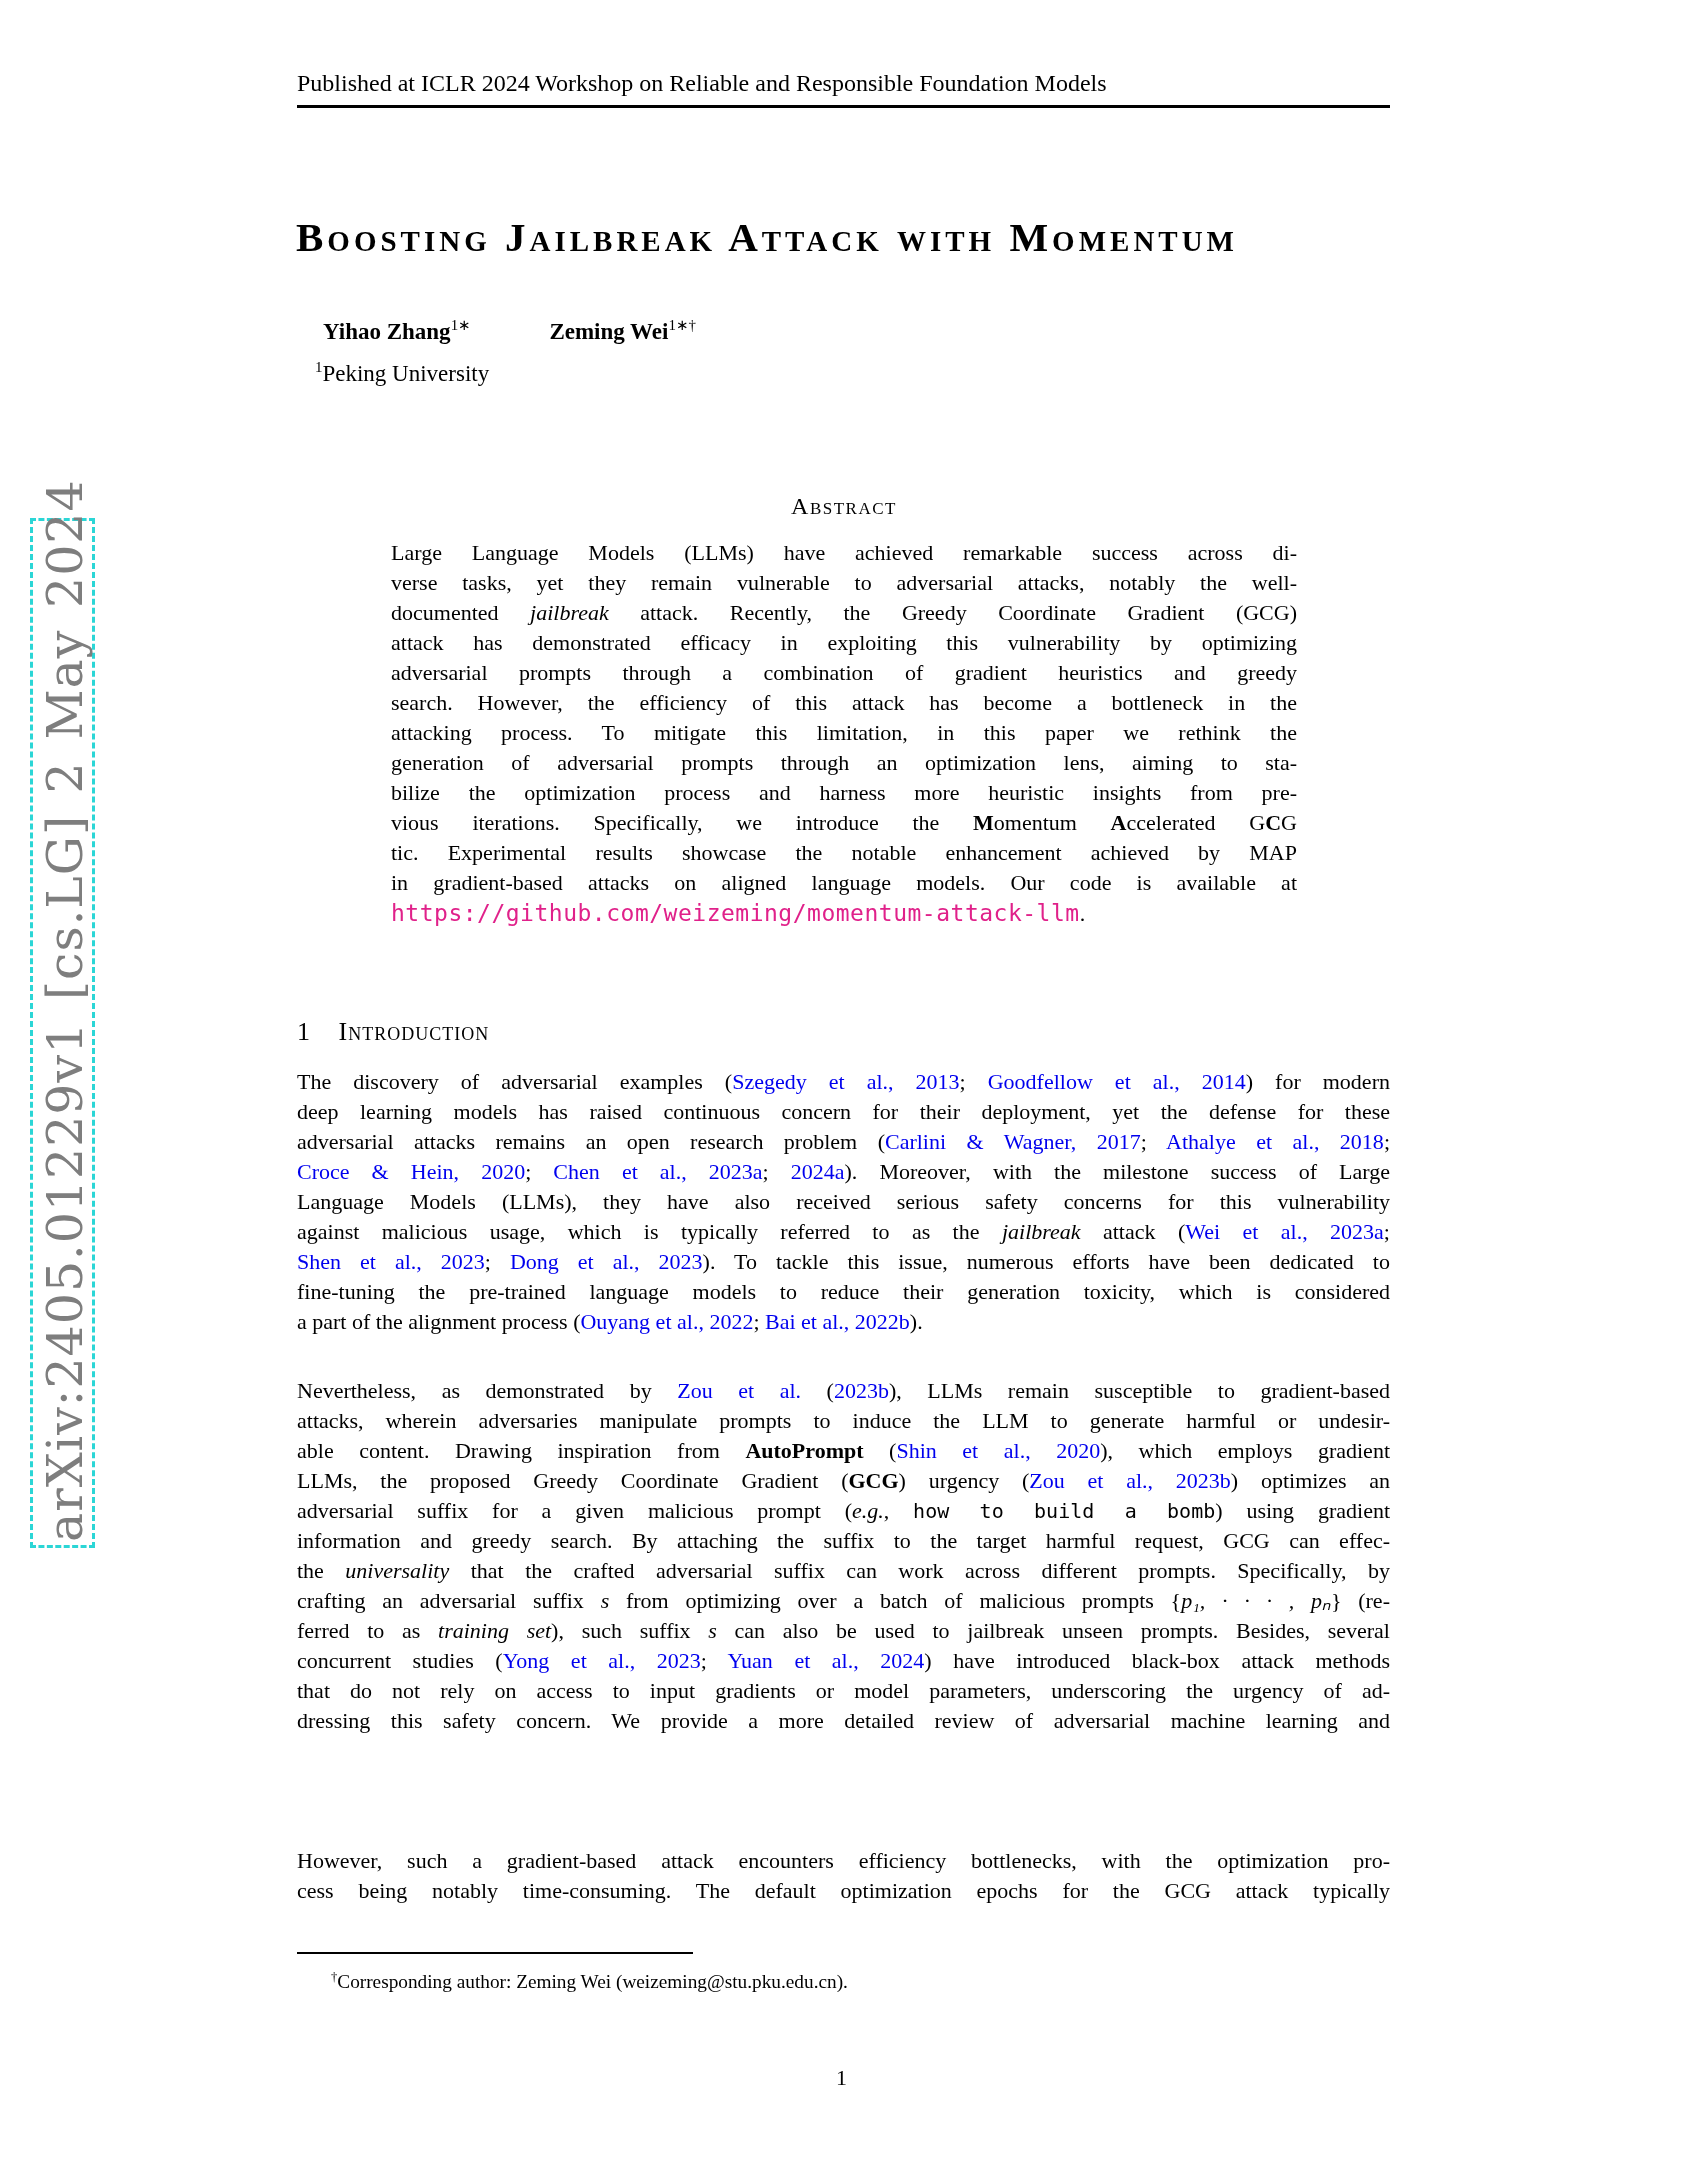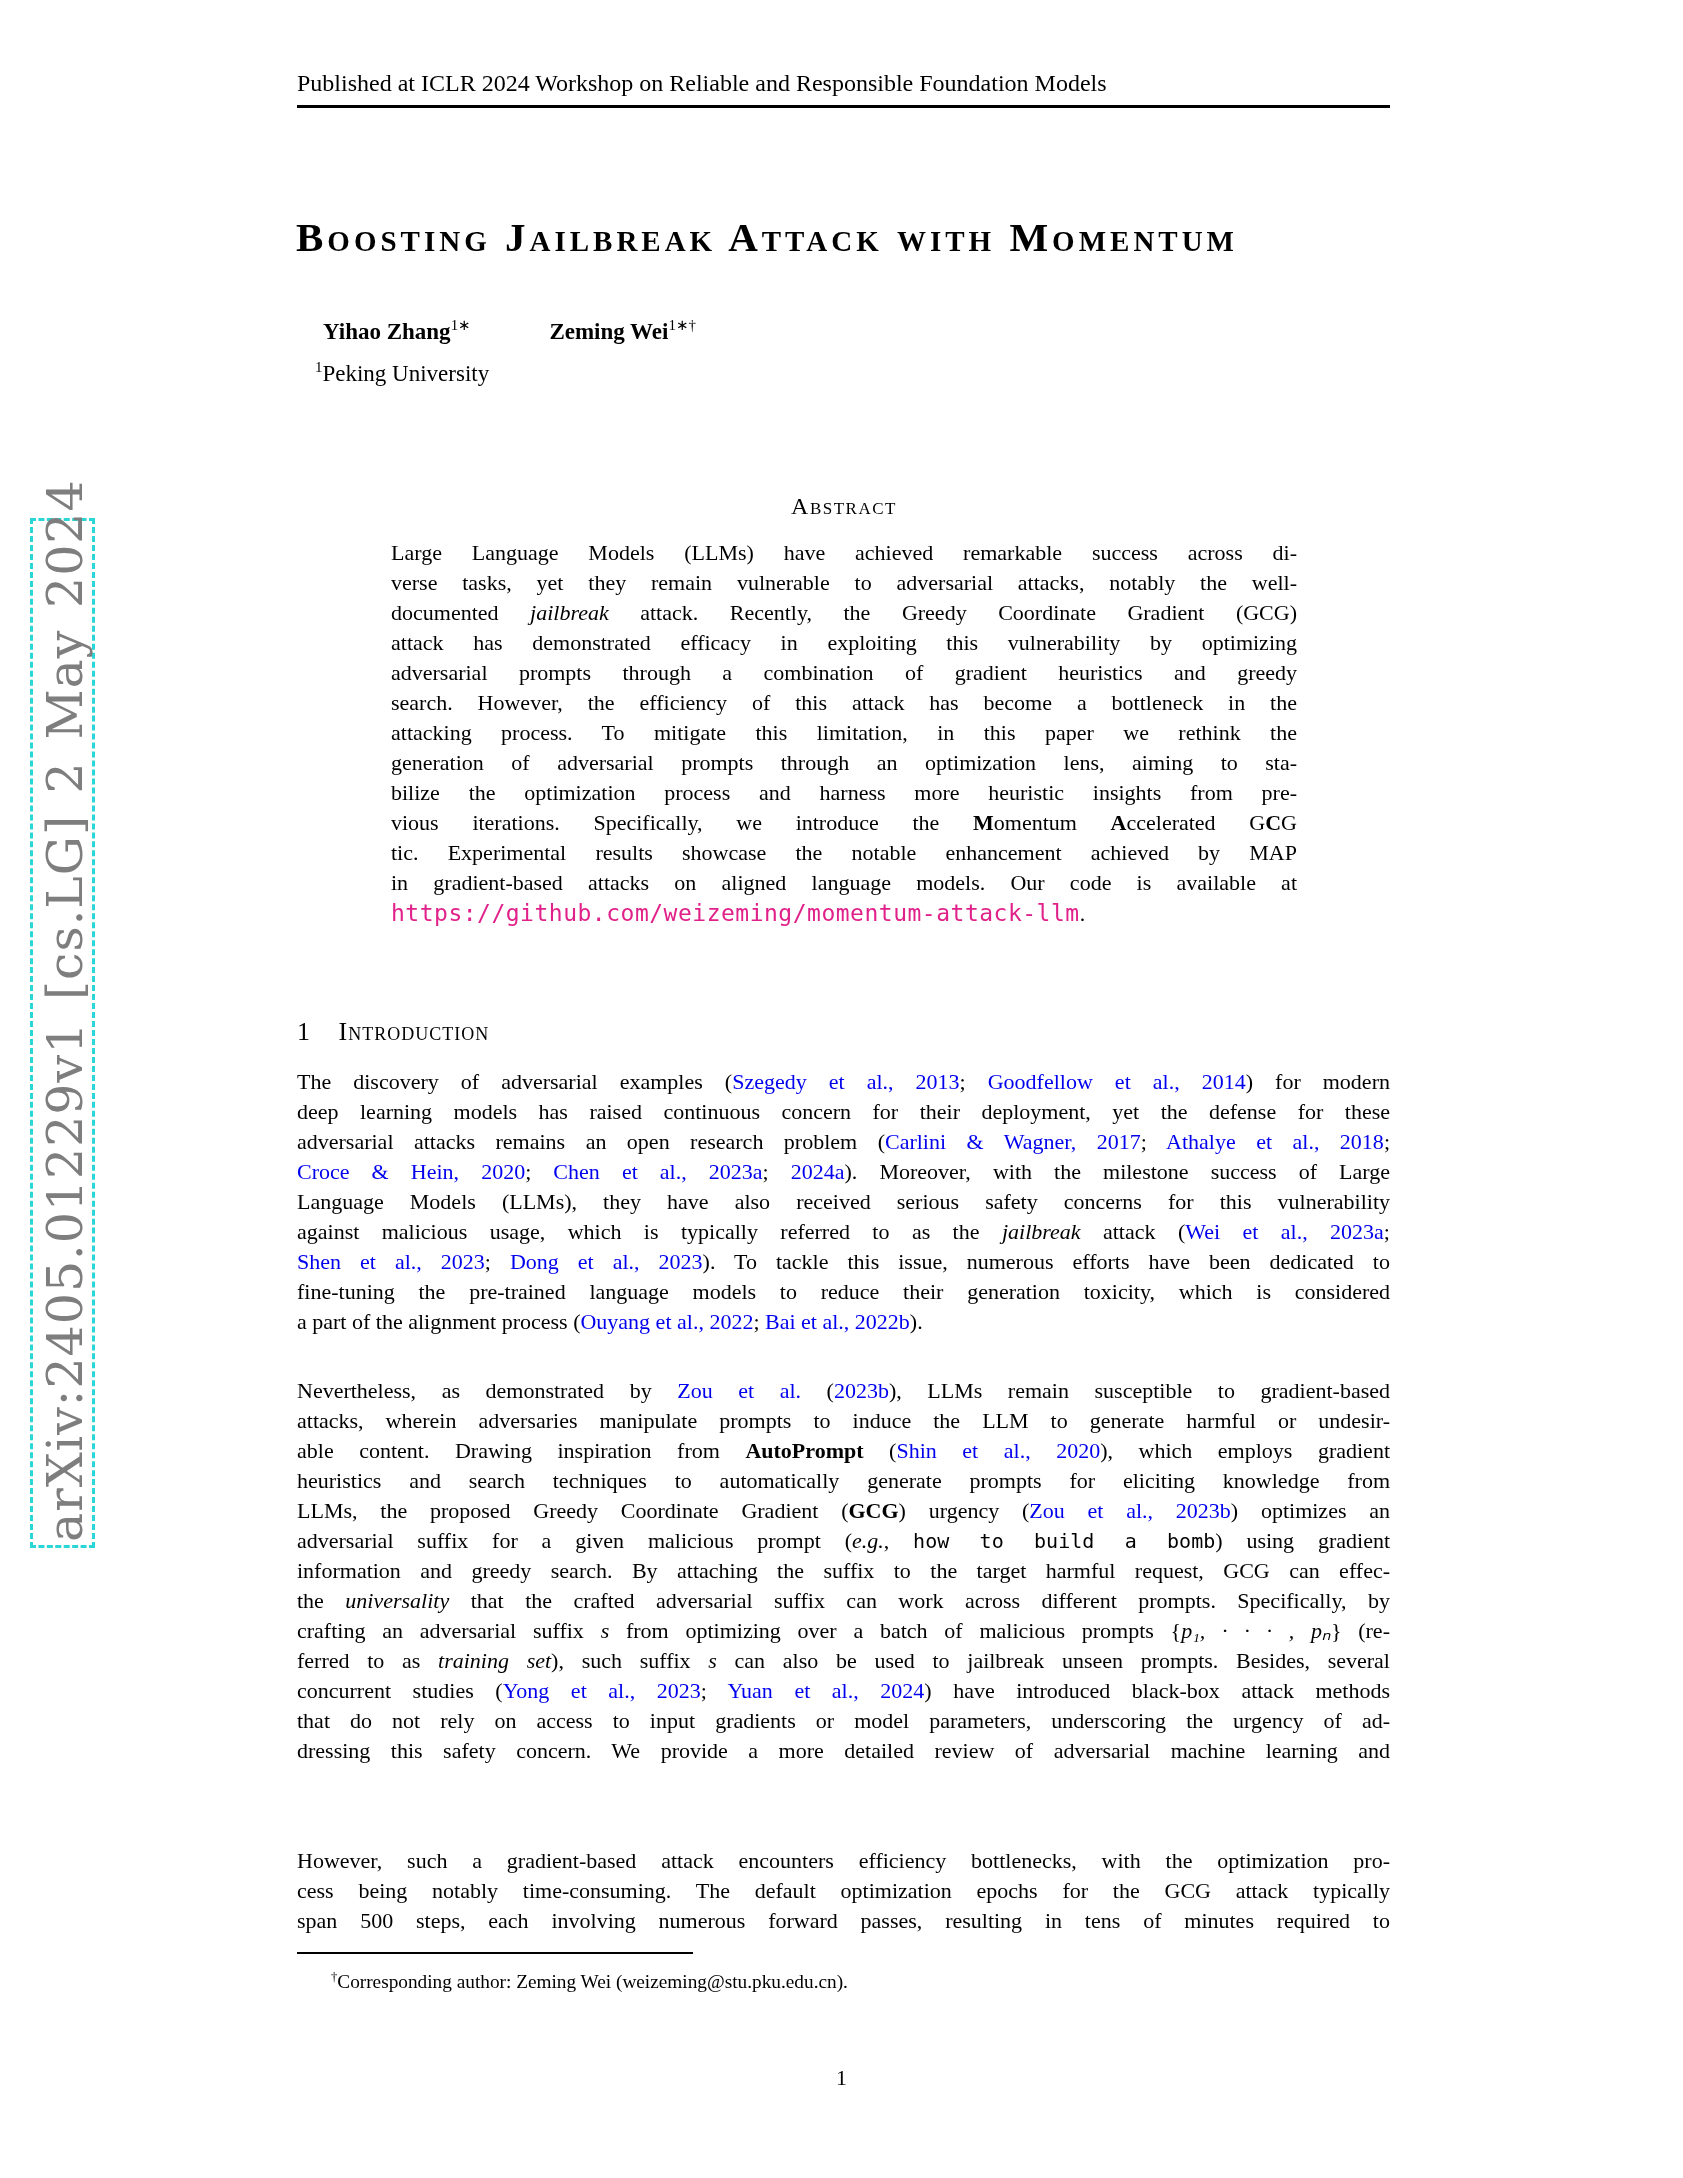--- a/index.html
+++ b/index.html
@@ -172,35 +172,33 @@
     <div class="tline just"><span class="s-n">Language Models (LLMs), they have also received serious safety concerns for this vulnerability</span></div>
     <div class="tline just"><span class="s-n">against malicious usage, which is typically referred to as the </span><span class="s-i">jailbreak</span><span class="s-n"> attack (</span><span class="s-cite">Wei et al., 2023a</span><span class="s-n">;</span></div>
     <div class="tline just"><span class="s-cite">Shen et al., 2023</span><span class="s-n">; </span><span class="s-cite">Dong et al., 2023</span><span class="s-n">). To tackle this issue, numerous efforts have been dedicated to</span></div>
     <div class="tline just"><span class="s-n">fine-tuning the pre-trained language models to reduce their generation toxicity, which is considered</span></div>
     <div class="tline"><span class="s-n">a part of the alignment process (</span><span class="s-cite">Ouyang et al., 2022</span><span class="s-n">; </span><span class="s-cite">Bai et al., 2022b</span><span class="s-n">).</span></div>
   </div>
 <div class="abs body-par par-2">
     <div class="tline just"><span class="s-n">Nevertheless, as demonstrated by </span><span class="s-cite">Zou et al.</span><span class="s-n"> (</span><span class="s-cite">2023b</span><span class="s-n">), LLMs remain susceptible to gradient-based</span></div>
     <div class="tline just"><span class="s-n">attacks, wherein adversaries manipulate prompts to induce the LLM to generate harmful or undesir-</span></div>
     <div class="tline just"><span class="s-n">able content. Drawing inspiration from </span><span class="s-b">AutoPrompt</span><span class="s-n"> (</span><span class="s-cite">Shin et al., 2020</span><span class="s-n">), which employs gradient</span></div>
-    <div class="tline just"><span class="s-n">heuristics and search techniques to automatically generate prompts for eliciting knowledge from</span></div>
     <div class="tline just"><span class="s-n">LLMs, the proposed Greedy Coordinate Gradient (</span><span class="s-b">GCG</span><span class="s-n">) urgency (</span><span class="s-cite">Zou et al., 2023b</span><span class="s-n">) optimizes an</span></div>
     <div class="tline just"><span class="s-n">adversarial suffix for a given malicious prompt (</span><span class="s-i">e.g.</span><span class="s-n">, </span><span class="s-mono">how to build a bomb</span><span class="s-n">) using gradient</span></div>
     <div class="tline just"><span class="s-n">information and greedy search. By attaching the suffix to the target harmful request, GCG can effec-</span></div>
     <div class="tline just"><span class="s-n">the </span><span class="s-i">universality</span><span class="s-n"> that the crafted adversarial suffix can work across different prompts. Specifically, by</span></div>
     <div class="tline just"><span class="s-n">crafting an adversarial suffix </span><span class="s-math">s</span><span class="s-n"> from optimizing over a batch of malicious prompts {</span><span class="s-math">p₁, · · · , pₙ</span><span class="s-n">} (re-</span></div>
     <div class="tline just"><span class="s-n">ferred to as </span><span class="s-i">training set</span><span class="s-n">), such suffix </span><span class="s-math">s</span><span class="s-n"> can also be used to jailbreak unseen prompts. Besides, several</span></div>
     <div class="tline just"><span class="s-n">concurrent studies (</span><span class="s-cite">Yong et al., 2023</span><span class="s-n">; </span><span class="s-cite">Yuan et al., 2024</span><span class="s-n">) have introduced black-box attack methods</span></div>
     <div class="tline just"><span class="s-n">that do not rely on access to input gradients or model parameters, underscoring the urgency of ad-</span></div>
     <div class="tline just"><span class="s-n">dressing this safety concern. We provide a more detailed review of adversarial machine learning and</span></div>
   </div>
 <div class="abs body-par par-3">
     <div class="tline just"><span class="s-n">However, such a gradient-based attack encounters efficiency bottlenecks, with the optimization pro-</span></div>
     <div class="tline just"><span class="s-n">cess being notably time-consuming. The default optimization epochs for the GCG attack typically</span></div>
-    <div class="tline just"><span class="s-n">span 500 steps, each involving numerous forward passes, resulting in tens of minutes required to</span></div>
   </div>
 
 <div class="abs footnote-rule"></div>
 <div class="abs footnotes">
     <div class="tline"><span class="s-sup">†</span><span class="s-n">Corresponding author: Zeming Wei (weizeming@stu.pku.edu.cn).</span></div>
   </div>
 
 <div class="abs page-number">1</div>
 
 

